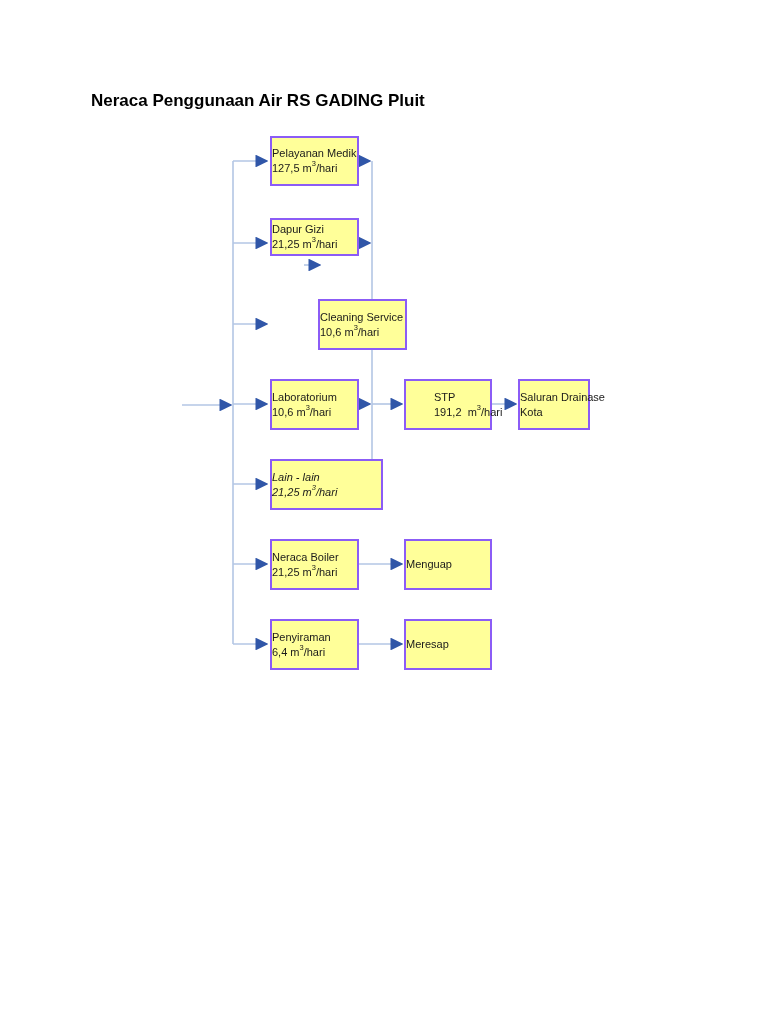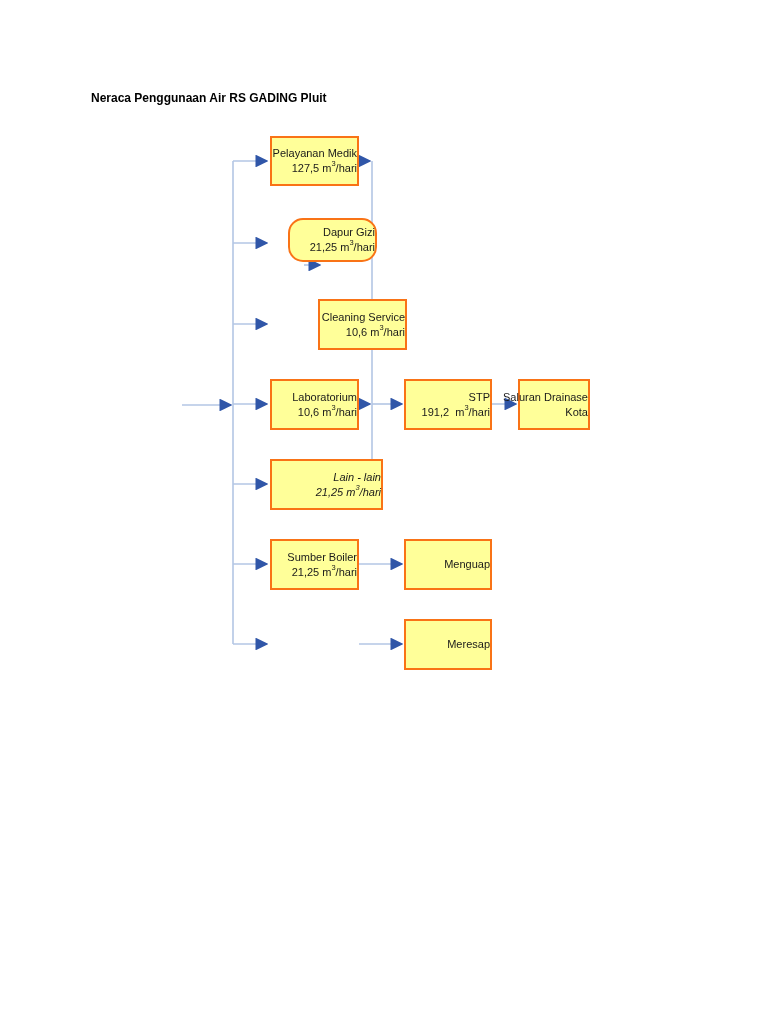--- a/index.html
+++ b/index.html
@@ -4,35 +4,35 @@
 <style>
   html,body { margin:0; padding:0; }
   body {
     width:768px; height:1024px; position:relative; overflow:hidden;
     background:#ffffff;
     font-family:"Liberation Sans", sans-serif;
   }
   .page { position:absolute; inset:0; background:#ffffff; }
   .title {
     position:absolute; left:91px; top:91px;
-    font-size:12px; font-weight:bold; color:#000000;
+    font-size:17px; font-weight:bold; color:#000000;
     white-space:nowrap;
   }
   .node {
     position:absolute; box-sizing:border-box;
-    background:#FFFF99; border:2px solid #f97316;
-    display:flex; flex-direction:column; align-items:flex-end; justify-content:center;
+    background:#FFFF99; border:2px solid #8b5cf6;
+    display:flex; flex-direction:column; align-items:flex-start; justify-content:center;
     font-size:11px; line-height:15px; color:#1a1a1a; text-align:center;
   }
   .node .ln { white-space:pre; }
   .node sup { font-size:7.5px; line-height:0; position:relative; top:-1px; }
   
   .n-sumber     { left:92px;  top:374px; width:90px; height:62px; }
   .n-pelayanan  { left:270px; top:136px; width:89px; height:50px; }
-  .n-dapur      { left:288px; top:218px; width:89px; height:44px;border-radius:15px; }
+  .n-dapur      { left:270px; top:218px; width:89px; height:38px; }
   .n-cleaning   { left:270px; top:299px; width:89px; height:51px;margin-left:48px; }
   .n-lab        { left:270px; top:379px; width:89px; height:51px; }
   .n-lain       { left:270px; top:459px; width:113px; height:51px;font-style:italic; }
   .n-steam      { left:270px; top:539px; width:89px; height:51px; }
   .n-penyiraman { left:270px; top:619px; width:89px; height:51px; }
   .n-stp        { left:404px; top:379px; width:88px; height:51px;padding-left:28px; }
   .n-saluran    { left:518px; top:379px; width:72px; height:51px; }
   .n-menguap    { left:404px; top:539px; width:88px; height:51px; }
   .n-meresap    { left:404px; top:619px; width:88px; height:51px; }
   svg.wires { position:absolute; left:0; top:0; pointer-events:none; }
@@ -102,24 +102,28 @@
     <div class="ln">Laboratorium</div>
     <div class="ln"><span>10,6 m</span><sup>3</sup><span>/hari</span></div>
   </div>
 
   <div class="node n-lain">
     <div class="ln">Lain - lain</div>
     <div class="ln"><span>21,25 m</span><sup>3</sup><span>/hari</span></div>
   </div>
 
   <div class="node n-steam">
-    <div class="ln">Sumber Boiler</div>
+    <div class="ln">Neraca Boiler</div>
     <div class="ln"><span>21,25 m</span><sup>3</sup><span>/hari</span></div>
   </div>
 
+  <div class="node n-penyiraman">
+    <div class="ln">Penyiraman</div>
+    <div class="ln"><span>6,4 m</span><sup>3</sup><span>/hari</span></div>
+  </div>
 
   <div class="node n-stp">
     <div class="ln">STP</div>
     <div class="ln"><span>191,2  m</span><sup>3</sup><span>/hari</span></div>
   </div>
 
   <div class="node n-saluran">
     <div class="ln">Saluran Drainase</div>
     <div class="ln">Kota</div>
   </div>

